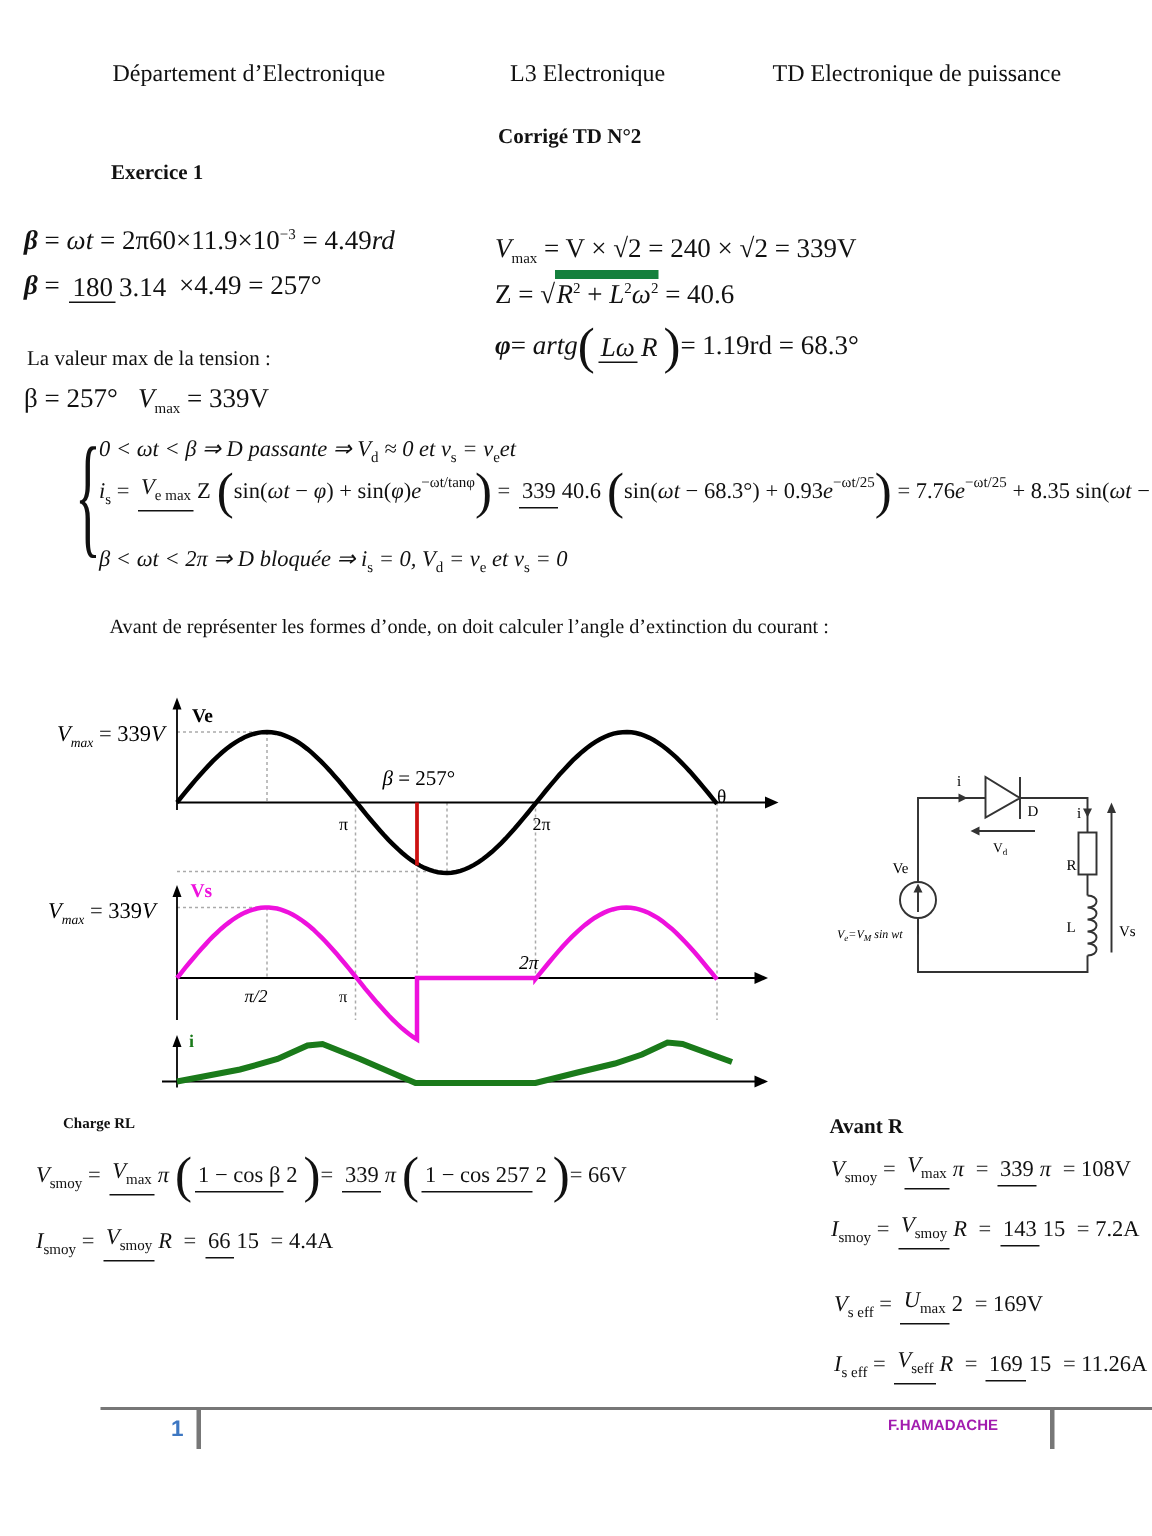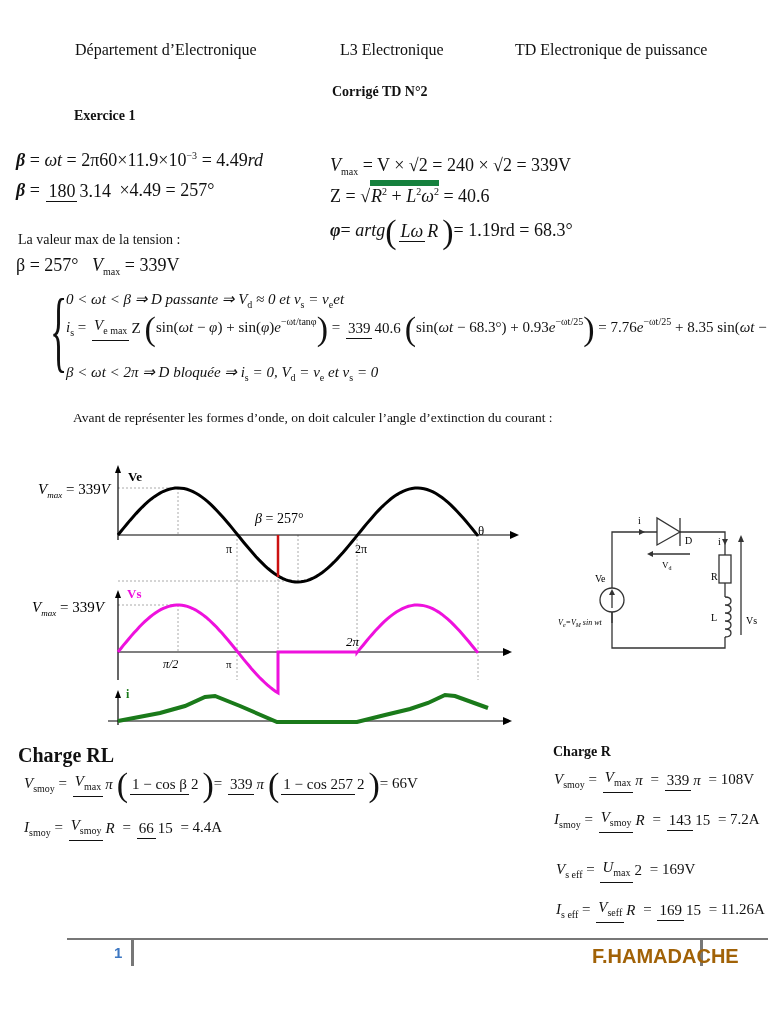--- a/index.html
+++ b/index.html
@@ -14,21 +14,21 @@
   .sup { font-size:10px; vertical-align:7px; }
   .frac { display:inline-flex; align-items:center; vertical-align:middle; margin:0 2px; }
   .frac > span:first-child { border-bottom:1px solid #111; padding:0 2px; line-height:19px; }
   .frac > span:last-child { line-height:19px; padding:0 2px; }
   .paren { font-size:34px; font-weight:100; vertical-align:middle; line-height:0; }
   .sqrt { border-top:6px solid #15803d; padding-left:1px; }
   .body-text { font-size:14px; }
   .sys { font-size:14px; }
   svg text { font-family:"Liberation Serif", serif; }
   .footer-num { color:#3d77c2; font-family:"Liberation Sans", sans-serif; font-size:15px; font-weight:bold; }
-  .footer-name { font-family:"Liberation Sans", sans-serif; font-size:20px; font-weight:bold; color:#a16207; }
+  .footer-name { font-family:"Liberation Sans", sans-serif; font-size:10px; font-weight:bold; color:#a21caf; }
 </style>
 </head>
 <body>
 
 <div class="abs hdr" style="left:75px;">Département d’Electronique</div>
 <div class="abs hdr" style="left:340px;">L3 Electronique</div>
 <div class="abs hdr" style="left:515px;">TD  Electronique de puissance</div>
 
 <div class="abs bold" style="left:332px; top:84px; font-size:14px;">Corrigé TD N°2</div>
 <div class="abs bold" style="left:74px; top:108px; font-size:14px;">Exercice 1</div>
@@ -157,21 +157,21 @@
   <text x="145" y="44" font-size="10">D</text>
   <text x="122" y="68" font-size="9">V<tspan font-size="6" dy="2">d</tspan></text>
   <text x="178" y="45" font-size="10">i</text>
   <text x="55" y="82" font-size="10">Ve</text>
   <text x="171" y="80" font-size="10">R</text>
   <text x="171" y="121" font-size="10">L</text>
   <text x="206" y="124" font-size="10">Vs</text>
   <text x="18" y="125" font-size="8" font-style="italic">V<tspan font-size="6" dy="2">e</tspan><tspan dy="-2">=V</tspan><tspan font-size="6" dy="2">M</tspan><tspan dy="-2"> sin wt</tspan></text>
 </svg>
 
-<div class="abs bold" style="left:18px; top:744px; font-size:20px;">Charge RL</div>
+<div class="abs bold" style="left:42px; top:744px; font-size:10px;">Charge RL</div>
 <div class="abs math" style="left:24px; top:772px; font-size:15px;">
   <span class="it">V</span><span class="sub it">smoy</span> =
   <span class="frac">
       <span><span class="it">V</span><span class="sub">max</span></span>
       <span class="it">π</span>
     </span><span class="paren">(</span><span class="frac">
       <span>1 − cos β</span>
       <span>2</span>
     </span><span class="paren">)</span>=
   <span class="frac">
@@ -188,21 +188,21 @@
       <span><span class="it">V</span><span class="sub it">smoy</span></span>
       <span class="it">R</span>
     </span> =
   <span class="frac">
       <span>66</span>
       <span>15</span>
     </span>
   <span>= 4.4A</span>
 </div>
 
-<div class="abs bold" style="left:553px; top:744px; font-size:14px;">Charge R</div>
+<div class="abs bold" style="left:553px; top:744px; font-size:14px;">Avant R</div>
 <div class="abs math" style="left:554px; top:768px; font-size:15px;">
   <span class="it">V</span><span class="sub it">smoy</span> =
   <span class="frac">
       <span><span class="it">V</span><span class="sub">max</span></span>
       <span class="it">π</span>
     </span> =
   <span class="frac">
       <span>339</span>
       <span class="it">π</span>
     </span>

